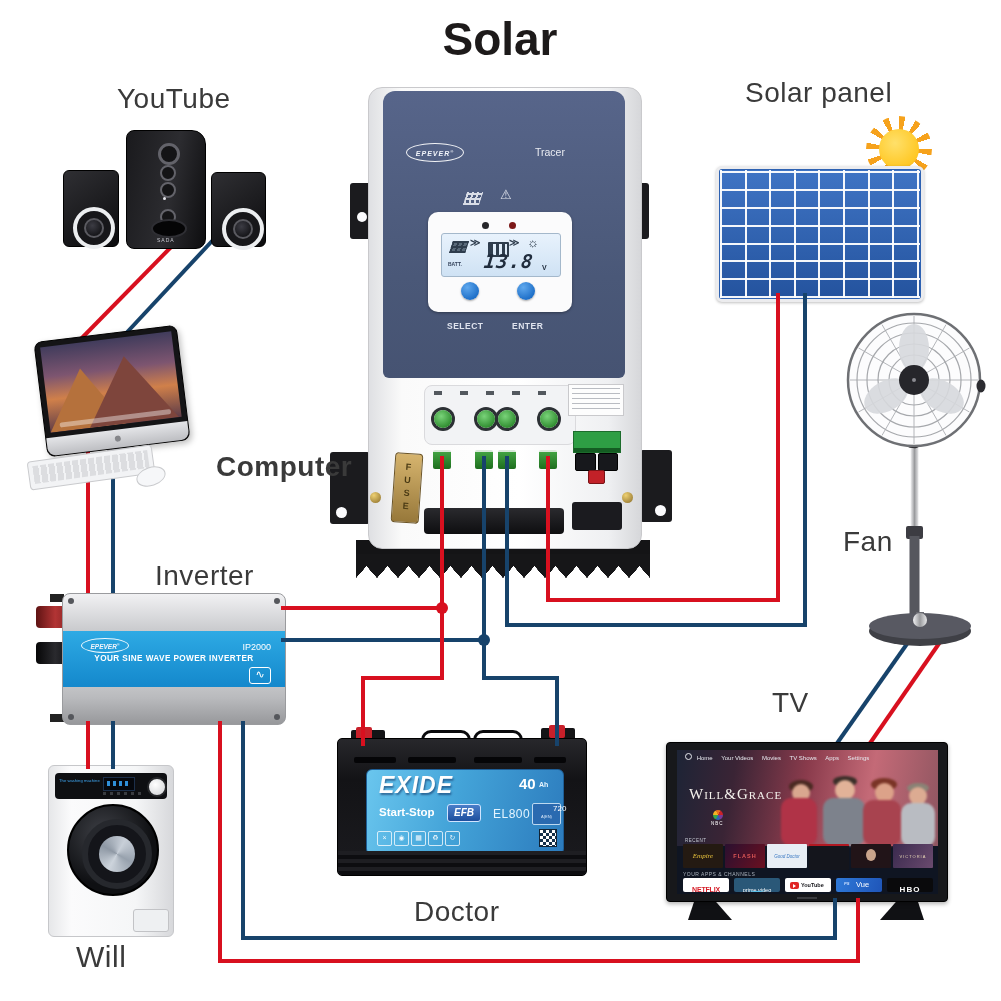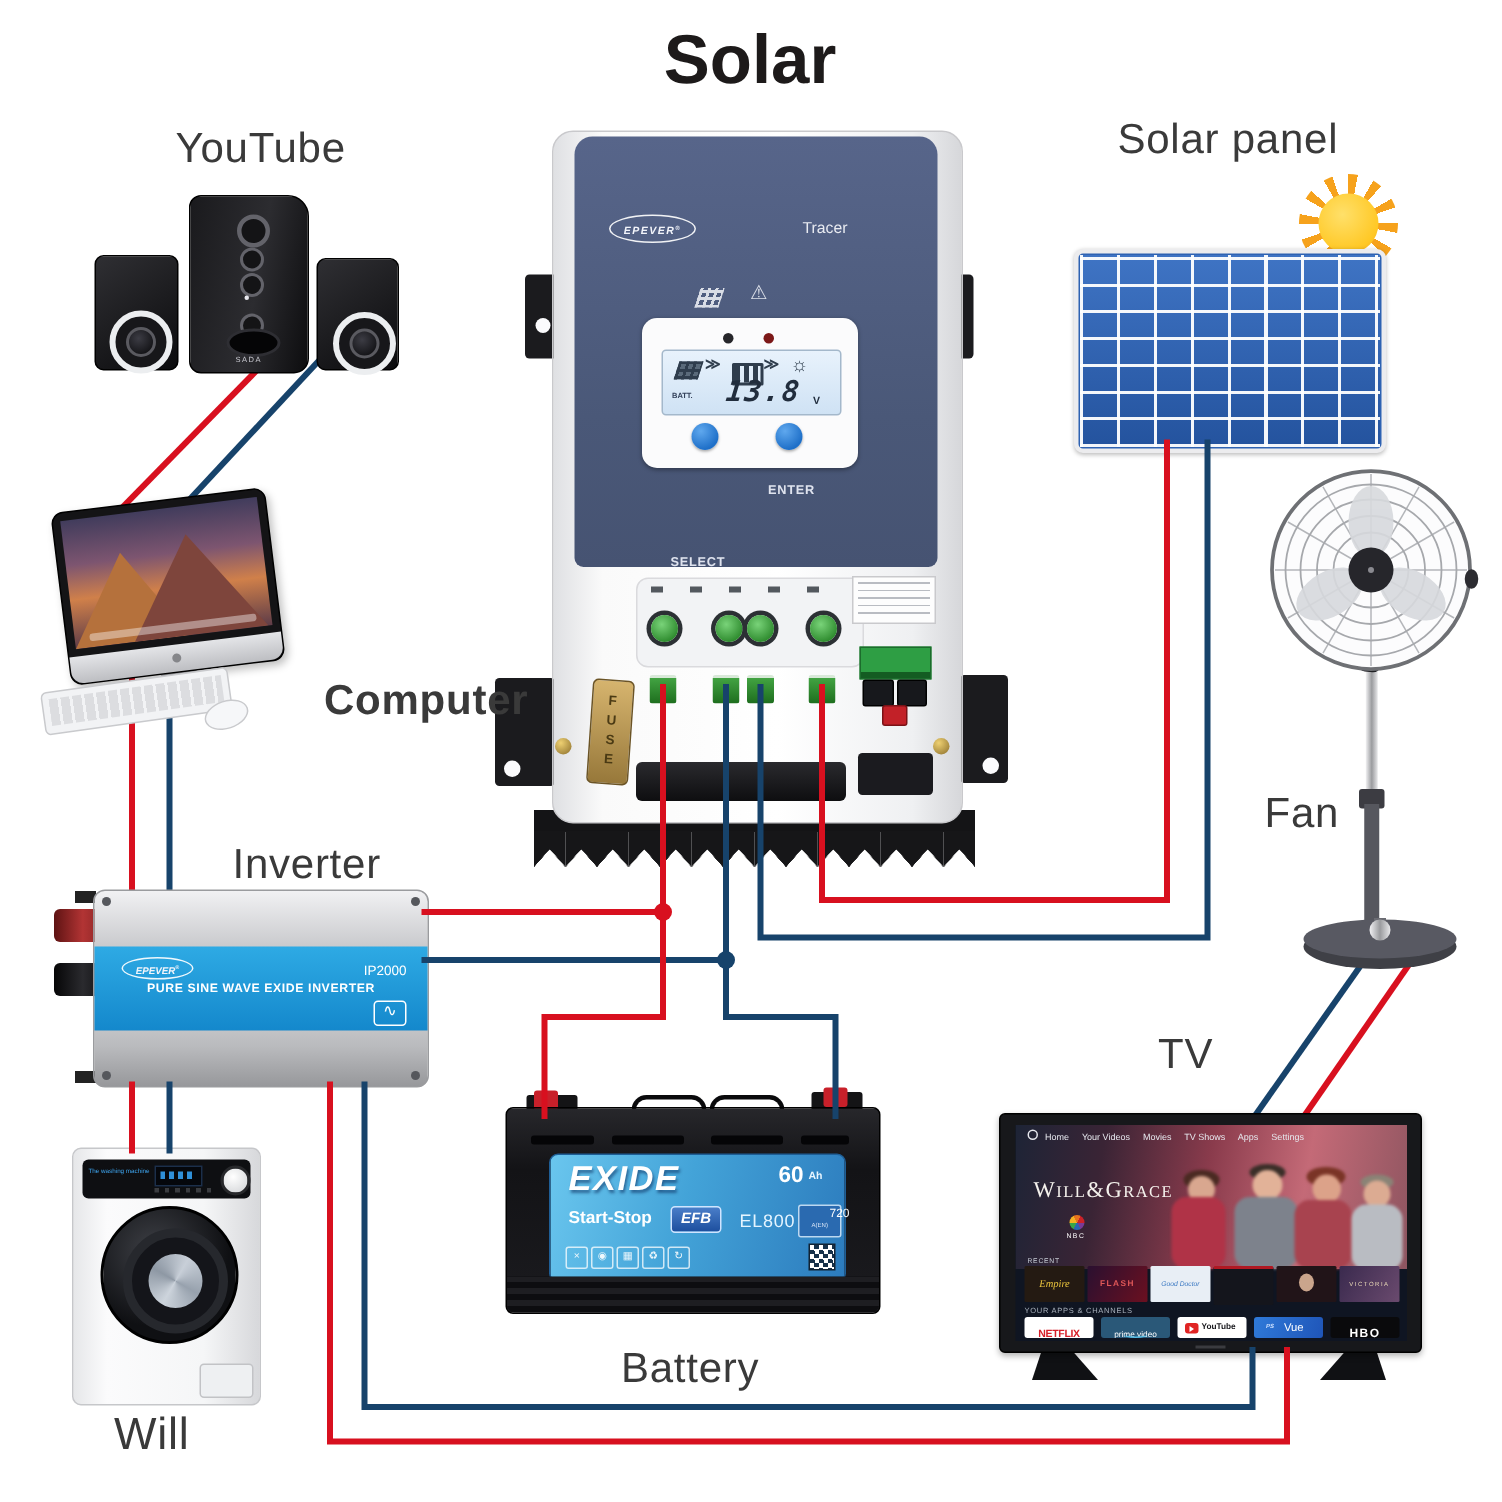--- a/index.html
+++ b/index.html
@@ -60,21 +60,21 @@
     <line x1="947" y1="632" x2="866" y2="749" class="wr"></line>
   </svg>
 
   <div id="title">Solar</div>
   <div class="lbl" style="left:117px;top:83px;">YouTube</div>
   <div class="lbl" style="left:745px;top:77px;">Solar panel</div>
   <div class="lbl" style="left:216px;top:451px;font-weight:bold;">Computer</div>
   <div class="lbl" style="left:155px;top:560px;">Inverter</div>
   <div class="lbl" style="left:843px;top:526px;">Fan</div>
   <div class="lbl" style="left:772px;top:687px;">TV</div>
-  <div class="lbl" style="left:414px;top:896px;">Battery</div>
+  <div class="lbl" style="left:414px;top:896px;">Doctor</div>
   <div class="lbl" style="left:76px;top:940px;font-size:30px;">Will</div>
 
   <div class="device abs" style="left:60px;top:128px;width:210px;height:122px;">
     <div class="abs satbox" style="left:3px;top:42px;width:54px;height:75px;">
       <div class="abs ring" style="left:9px;top:60px;width:34px;height:34px;margin-top:-24px;">
         <div class="abs ringin" style="left:7px;top:7px;width:16px;height:16px;"></div>
       </div>
     </div>
     <div class="abs satbox" style="left:151px;top:44px;width:53px;height:73px;">
       <div class="abs ring" style="left:157px;top:35px;width:34px;height:34px;margin-left:-147px;">
@@ -143,21 +143,21 @@
           <span class="abs" style="left:67px;top:3px;font-size:10px;font-weight:bold;color:#2f3d4d;">≫</span>
           <span class="abs" style="left:85px;top:1px;font-size:13px;color:#2f3d4d;">☼</span>
           <span class="abs" style="left:6px;top:27px;font-size:5px;font-weight:bold;color:#33415a;">BATT.</span>
           <span class="abs" style="left:42px;top:16px;font-size:19px;font-style:italic;font-weight:bold;color:#212d3d;
                font-family:'DejaVu Sans Mono',monospace;letter-spacing:1px;transform:skewX(-6deg);">13.8</span>
           <span class="abs" style="left:100px;top:30px;font-size:7px;font-weight:bold;color:#212d3d;">V</span>
         </div>
         <div class="abs btn-blue" style="left:33px;top:70px;"></div>
         <div class="abs btn-blue" style="left:89px;top:70px;"></div>
       </div>
-      <span class="abs" style="left:64px;top:230px;font-size:8.5px;font-weight:bold;color:#dfe3ee;letter-spacing:.5px;margin-top:48px;">SELECT</span>
+      <span class="abs" style="left:64px;top:230px;font-size:8.5px;font-weight:bold;color:#dfe3ee;letter-spacing:.5px;">SELECT</span>
       <span class="abs" style="left:129px;top:230px;font-size:8.5px;font-weight:bold;color:#dfe3ee;letter-spacing:.5px;">ENTER</span>
     </div>
 
     <div class="abs" style="left:96px;top:300px;width:150px;height:58px;background:#f2f3f5;border:1px solid #dadadd;border-radius:8px;"></div>
     <div class="abs" style="left:106px;top:306px;width:130px;height:4px;background:repeating-linear-gradient(90deg,#53585e 0 8px,transparent 8px 26px);"></div>
     <div class="abs gterm" style="left:106px;top:325px;"></div>
     <div class="abs gterm" style="left:149px;top:325px;"></div>
     <div class="abs gterm" style="left:170px;top:325px;"></div>
     <div class="abs gterm" style="left:212px;top:325px;"></div>
     <div class="abs gclamp" style="left:105px;top:365px;"></div>
@@ -210,21 +210,21 @@
     <div class="abs" style="left:2px;top:49px;width:32px;height:22px;border-radius:4px;background:linear-gradient(90deg,#060607,#2a2a2e 60%,#141417);"></div>
     <div class="abs" style="left:16px;top:1px;width:14px;height:8px;background:#222;"></div>
     <div class="abs" style="left:16px;top:121px;width:14px;height:8px;background:#222;"></div>
     <div class="abs" style="left:28px;top:0;width:222px;height:130px;border-radius:8px;border:1px solid #9a9b9e;
          background:linear-gradient(180deg,#f1f1f3 0%,#c7c8cb 30%,#dedfe1 46%,#b9babd 80%,#97989b 100%);">
       <div class="abs" style="left:0;top:37px;width:222px;height:56px;background:linear-gradient(180deg,#2eaae4,#1488cc);">
         <div class="epever" style="left:18px;top:7px;width:46px;height:13px;font-size:6.5px;line-height:12px;">
           <span>EPEVER</span><sup style="font-size:3.5px;">®</sup>
         </div>
         <div class="abs" style="right:14px;top:11px;font-size:9px;color:#fff;">IP2000</div>
-        <div class="abs" style="left:0;top:23px;width:100%;text-align:center;font-size:8.2px;font-weight:bold;color:#fff;letter-spacing:.4px;">PURE SINE WAVE EXIDE INVERTER</div>
+        <div class="abs" style="left:0;top:23px;width:100%;text-align:center;font-size:8.2px;font-weight:bold;color:#fff;letter-spacing:.4px;">YOUR SINE WAVE POWER INVERTER</div>
         <div class="abs" style="right:14px;top:36px;width:20px;height:15px;border:1.5px solid #fff;border-radius:3px;
              text-align:center;font-size:11px;line-height:13px;color:#fff;">∿</div>
       </div>
       <div class="abs" style="left:5px;top:4px;width:6px;height:6px;border-radius:50%;background:#55575c;"></div>
       <div class="abs" style="right:5px;top:4px;width:6px;height:6px;border-radius:50%;background:#55575c;"></div>
       <div class="abs" style="left:5px;bottom:4px;width:6px;height:6px;border-radius:50%;background:#55575c;"></div>
       <div class="abs" style="right:5px;bottom:4px;width:6px;height:6px;border-radius:50%;background:#55575c;"></div>
     </div>
   </div>
 
@@ -261,21 +261,21 @@
     <div class="abs" style="left:0;top:16px;width:248px;height:136px;border-radius:5px;border:1px solid #000;
          background:linear-gradient(180deg,#27272b,#131316 30%,#1b1b1f);">
       <div class="abs" style="left:16px;top:18px;width:42px;height:6px;background:#050507;border-radius:2px;"></div>
       <div class="abs" style="left:70px;top:18px;width:48px;height:6px;background:#050507;border-radius:2px;"></div>
       <div class="abs" style="left:136px;top:18px;width:48px;height:6px;background:#050507;border-radius:2px;"></div>
       <div class="abs" style="left:196px;top:18px;width:32px;height:6px;background:#050507;border-radius:2px;"></div>
       <div class="abs" style="left:28px;top:30px;width:196px;height:84px;border-radius:6px;border:1px solid #1e5e96;
            background:linear-gradient(105deg,#6ac6ee,#43a3d8 45%,#2c7bbd);">
         <span class="abs" style="left:12px;top:2px;font-size:23px;font-style:italic;font-weight:800;color:#fff;
              text-shadow:1px 2px 2px rgba(10,40,90,.55);letter-spacing:1px;">EXIDE</span>
-        <span class="abs" style="left:152px;top:5px;font-size:15px;font-weight:800;color:#fff;">60</span>
+        <span class="abs" style="left:152px;top:5px;font-size:15px;font-weight:800;color:#fff;">40</span>
         <span class="abs" style="left:172px;top:11px;font-size:7px;font-weight:bold;color:#e8f6ff;">Ah</span>
         <span class="abs" style="left:12px;top:36px;font-size:11.5px;font-weight:800;color:#fff;">Start-Stop</span>
         <span class="abs" style="left:80px;top:34px;width:32px;height:16px;border-radius:3px;border:1px solid #d0e4ff;
              background:linear-gradient(#4a7ec9,#1d4f9e);text-align:center;font-size:10px;font-weight:800;font-style:italic;color:#fff;line-height:15px;">EFB</span>
         <span class="abs" style="left:126px;top:37px;font-size:12px;color:#e4f4ff;letter-spacing:.5px;">EL800</span>
         <div class="abs" style="left:165px;top:33px;width:27px;height:20px;background:#2a6ab0;border:1px solid #bcd8f0;border-radius:2px;text-align:center;">
           <div style="font-size:8px;font-weight:400;color:#fff;line-height:10px;padding-left:20px;">720</div>
           <div style="font-size:4px;color:#dce8f8;">A(EN)</div>
         </div>
         <div class="abs" style="left:10px;top:61px;width:13px;height:13px;border:1px solid rgba(255,255,255,.75);border-radius:2px;text-align:center;font-size:7px;line-height:12px;color:rgba(255,255,255,.9);">×</div>

